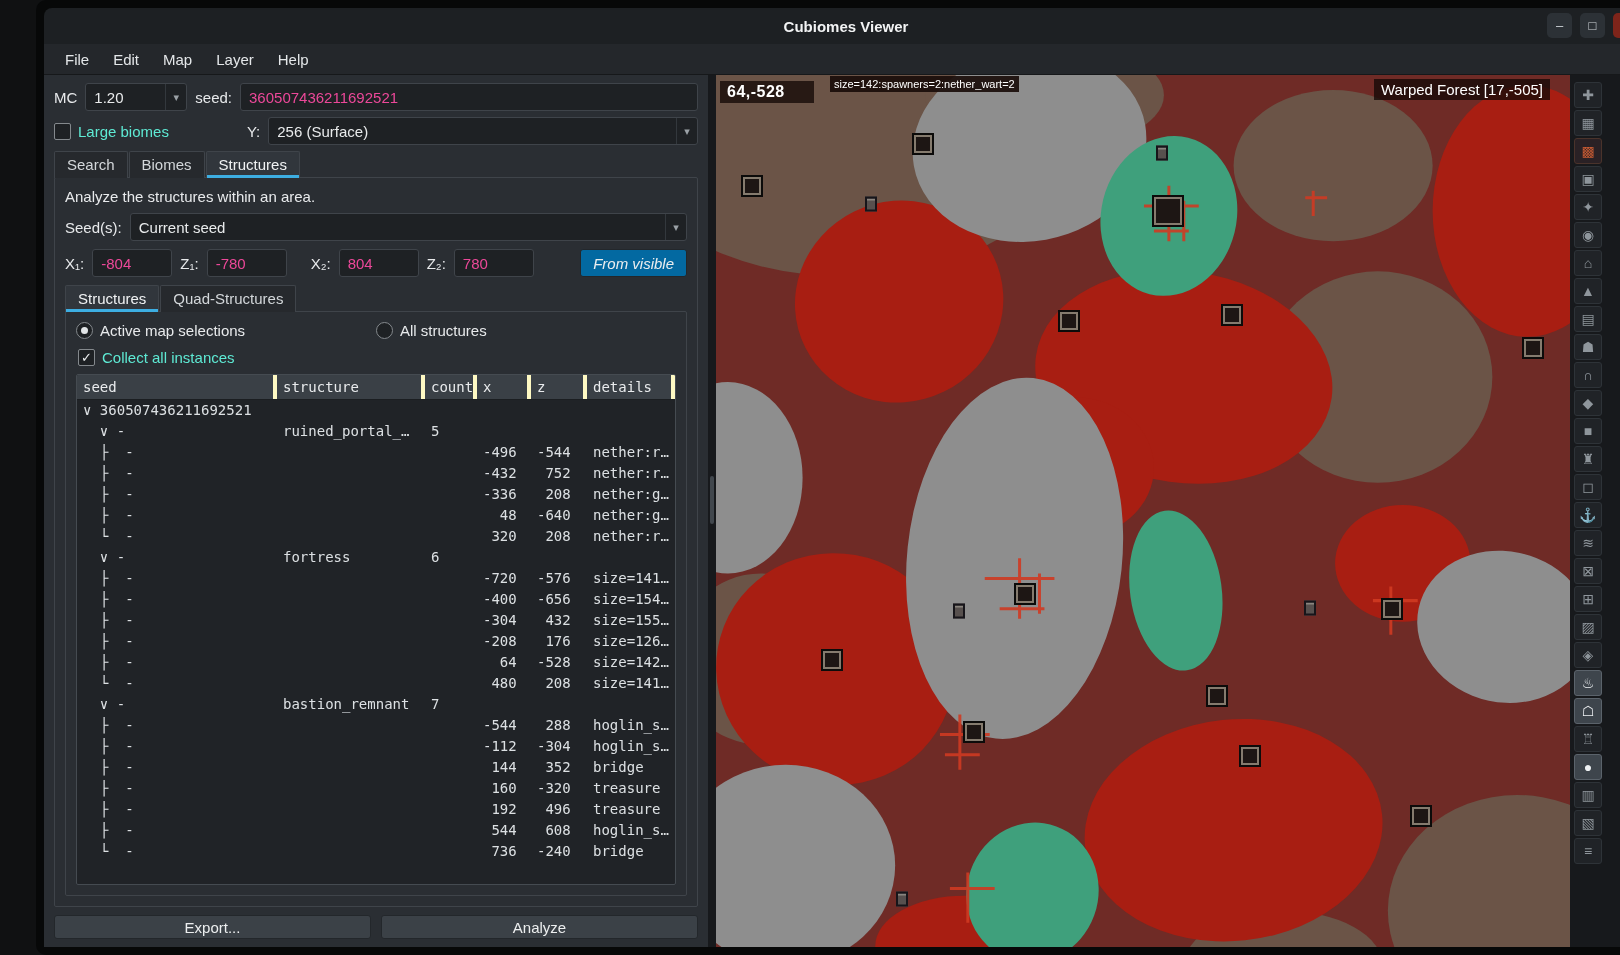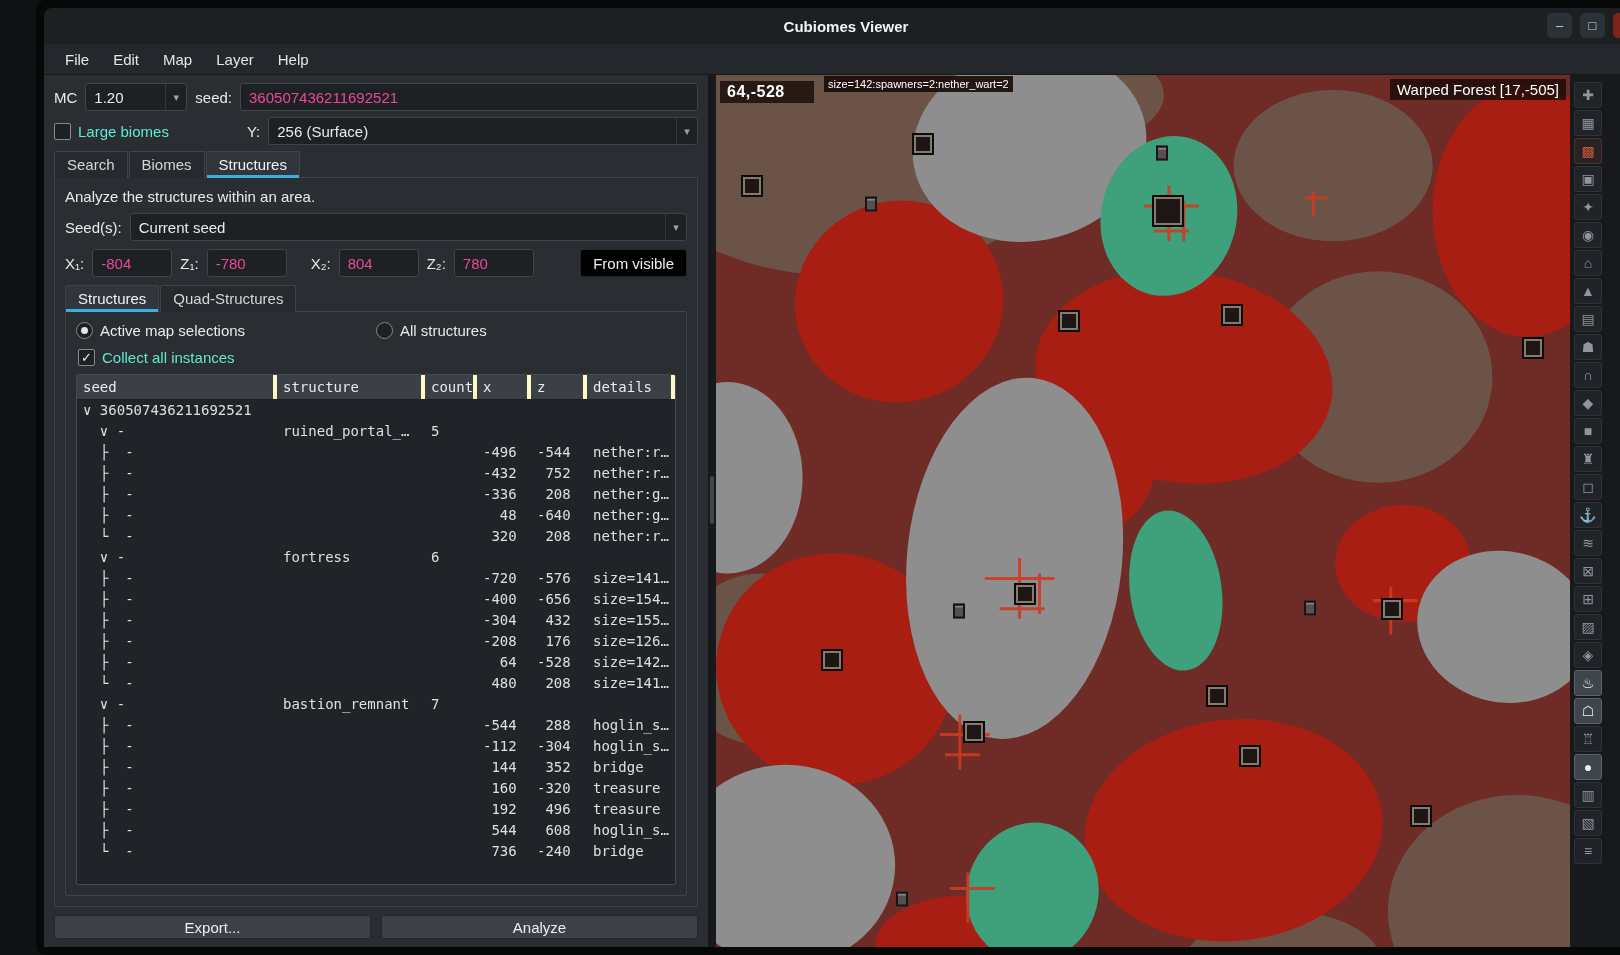--- a/index.html
+++ b/index.html
@@ -69,40 +69,40 @@
   .c-seed{width:200px;flex:0 0 200px;}
   .c-structure{width:148px;flex:0 0 148px;}
   .c-count{width:52px;flex:0 0 52px;}
   .c-x{width:54px;flex:0 0 54px;}
   .c-z{width:56px;flex:0 0 56px;}
   .c-details{flex:1;}
   .pre{white-space:pre;}
   
   .btn{font-family:"Liberation Sans",sans-serif;background:#3b4147;color:#eceeef;border:1px solid #23272b;
        border-radius:3px;font-size:15px;padding:3px 12px;height:28px;box-sizing:border-box;}
-  .btn.light{background:#000000;margin-left:auto;}
+  .btn.light{background:#0369a1;margin-left:auto;font-style:italic;}
   .bottom-buttons{display:flex;gap:10px;margin-top:8px;flex:0 0 auto;}
   .btn.big{flex:1;height:24px;padding:0;}
   
   .splitter{width:8px;flex:0 0 8px;background:#17191c;position:relative;}
   .splitter .grip{position:absolute;left:2px;top:46%;width:4px;height:48px;background:#41474d;border-radius:2px;}
   
   .map-area{flex:1;position:relative;overflow:hidden;background:#6f2b26;}
   .biomes{position:absolute;inset:0;width:100%;height:100%;display:block;}
   .markers{position:absolute;inset:0;}
   .marker{position:absolute;transform:translate(-50%,-50%);}
   .marker.fortress{width:22px;height:22px;background:#1d1614;border:2px solid #0c0b0a;
                    box-shadow:inset 0 0 0 2px #857b6e;box-sizing:border-box;}
   .marker.ruined-portal{width:12px;height:15px;background:#57504e;border:2px solid #17151a;
                         box-shadow:inset 0 2px 0 #8a857f;box-sizing:border-box;}
   .map-label{position:absolute;font-family:Liberation Sans, sans-serif;color:#ffffff;
              background:rgba(22,10,8,0.80);padding:2px 7px;white-space:nowrap;}
   .map-label.coord{left:4px;top:6px;font-size:16px;font-weight:bold;letter-spacing:.5px;}
-  .map-label.info{left:108px;top:1px;font-size:11px;background:rgba(26,13,10,0.92);padding:2px 4px;}
-  .map-label.biome{right:4px;top:4px;font-size:15px;}
+  .map-label.info{left:114px;top:1px;font-size:11px;background:rgba(26,13,10,0.92);padding:2px 4px;}
+  .map-label.biome{right:20px;top:4px;font-size:15px;}
   
   .icon-strip{width:78px;flex:0 0 78px;background:#17191c;padding:6px 0 0 4px;box-sizing:border-box;
               display:flex;flex-direction:column;align-items:flex-start;}
   .tool-btn{width:28px;height:26px;box-sizing:border-box;background:#202327;border:1px solid #2e3338;
             border-radius:3px;color:#8f969c;font-size:14px;display:flex;align-items:center;
             justify-content:center;margin:1px 0;line-height:1;}
   .tool-btn.active{background:#3e454c;color:#eef1f3;border-color:#5b636b;}
   .tool-btn.accent{color:#c75b33;background:#2a2125;border-color:#4a332b;}
 </style>
 </head>

